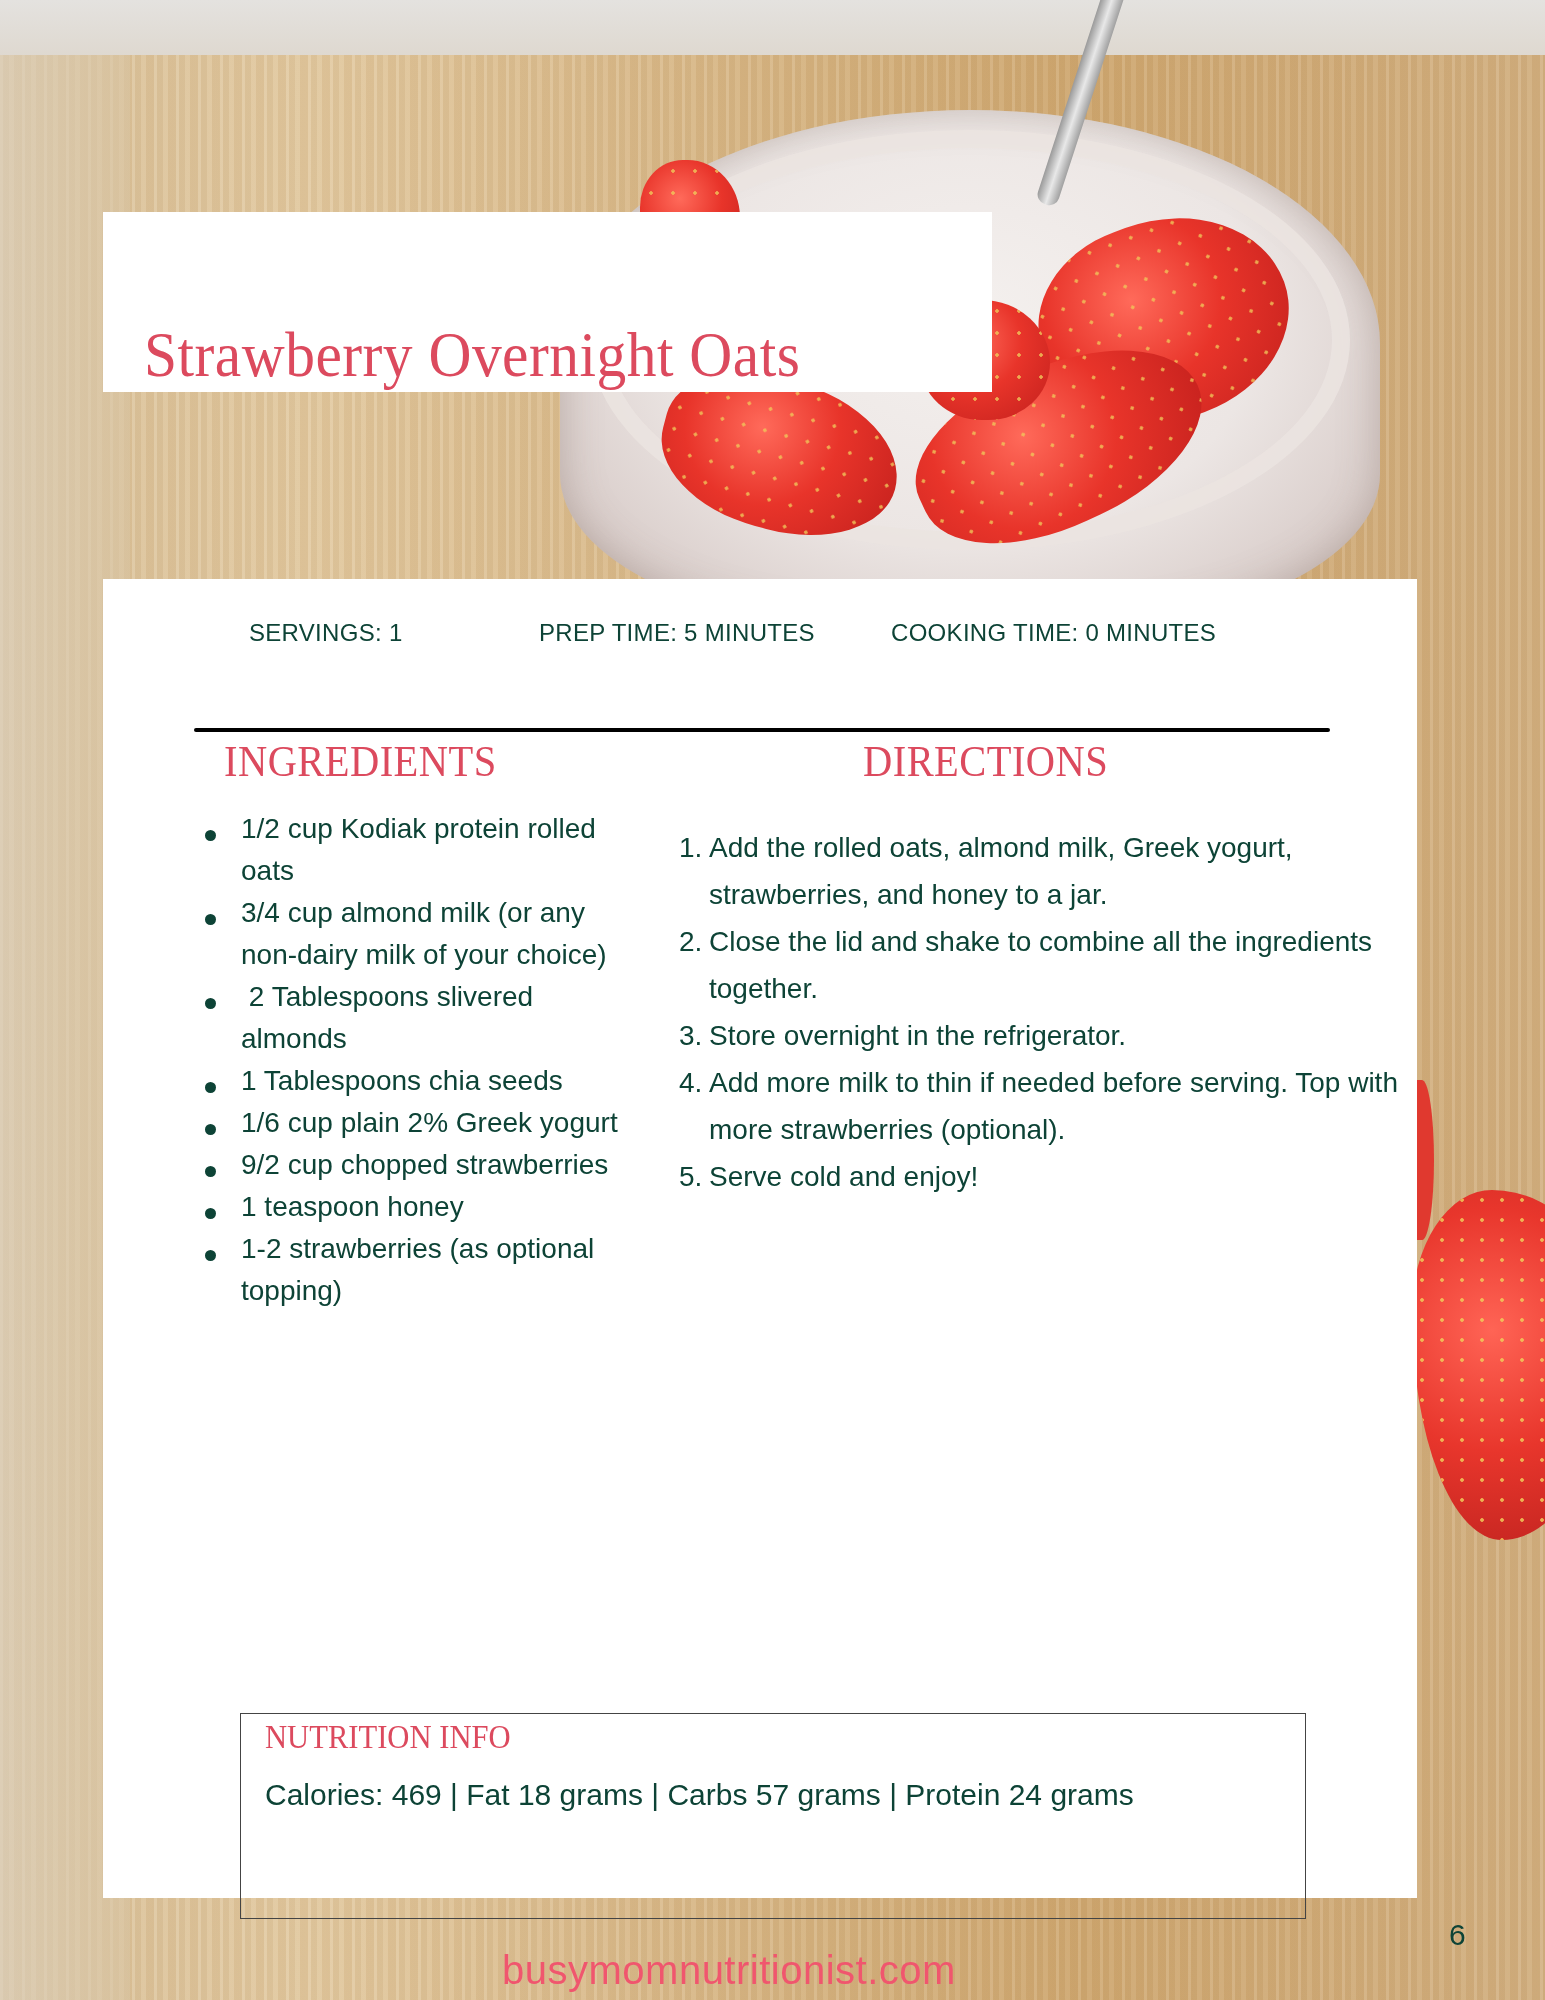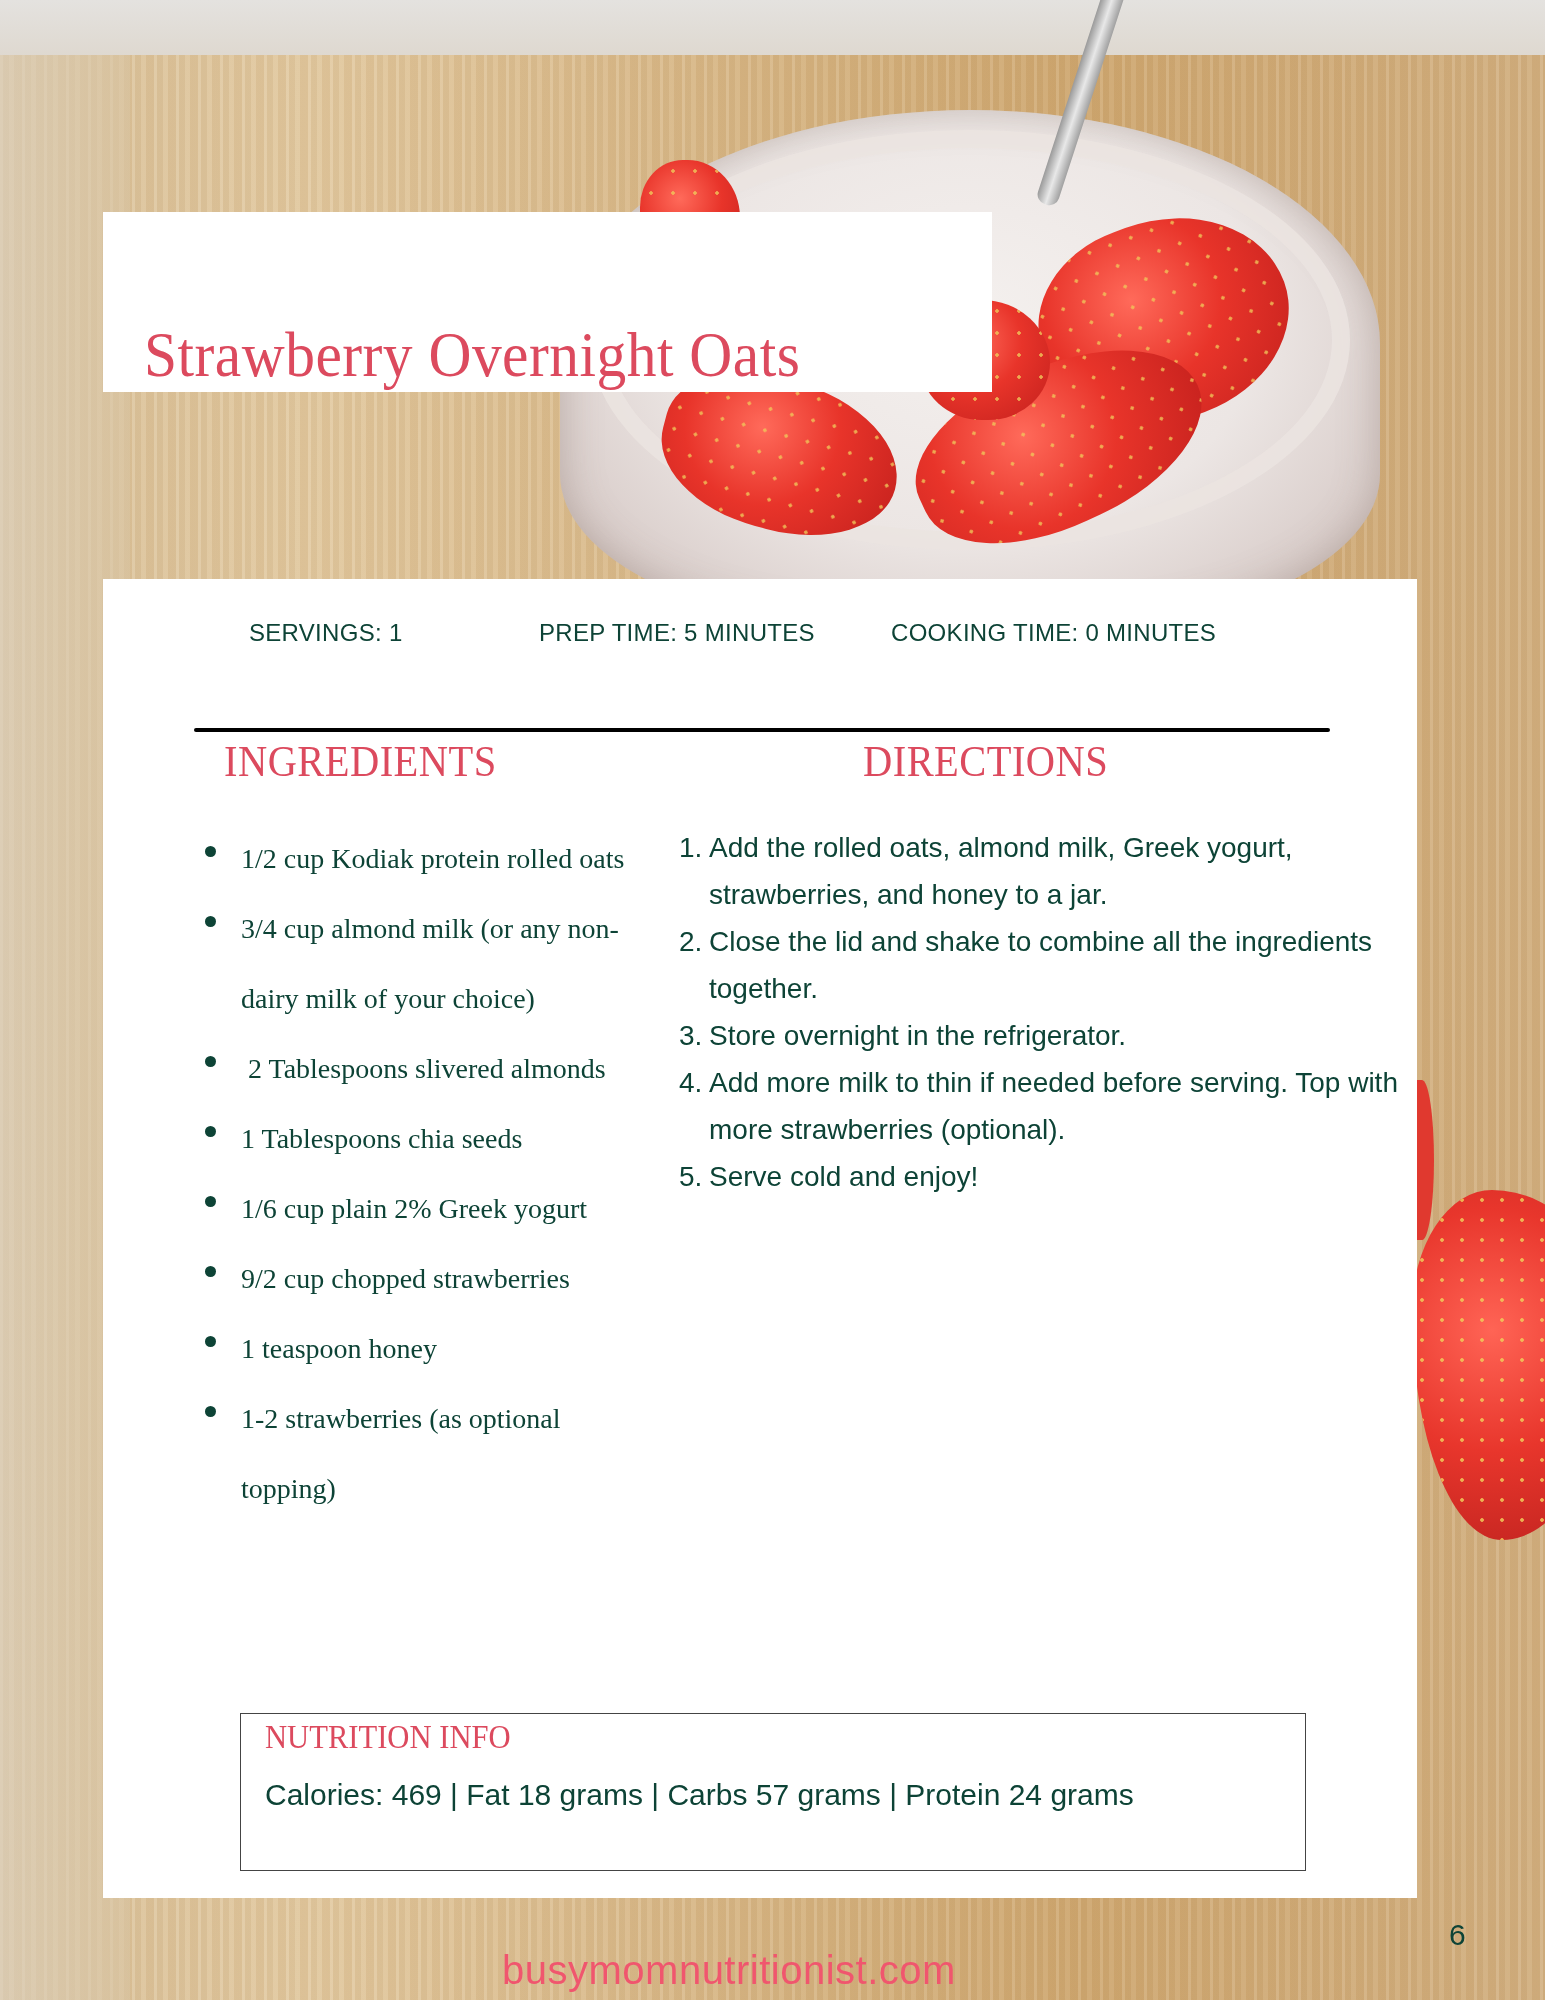--- a/index.html
+++ b/index.html
@@ -107,40 +107,40 @@
     position: absolute; top: 157px;
     font-family: "Liberation Serif", "DejaVu Serif", serif;
     font-size: 44px; color: #dc4a5e; letter-spacing: 0.5px;
     transform: scaleX(0.92); transform-origin: left center;
     white-space: nowrap;
   }
   .ingredients-title { left: 121px; }
   .directions-title { left: 760px; }
 
   .ingredients {
-    position: absolute; left: 94px; top: 245px; width: 440px;
+    position: absolute; left: 94px; top: 229px; width: 440px;
     margin: 0; padding: 0; list-style: none;
-    font-size: 28px; line-height: 70px; color: #0d4336; font-family: Liberation Serif, serif;
+    font-size: 28px; line-height: 42px; color: #0d4336;
   }
   .ingredients li { position: relative; padding-left: 44px; }
   .ingredients li .bullet {
     position: absolute; left: 8px; top: 22px; width: 11px; height: 11px;
     border-radius: 50%; background: #0d4336;
   }
 
   .directions {
     position: absolute; left: 576px; top: 245px; width: 720px;
     margin: 0; padding: 0; list-style: none;
     font-size: 28px; line-height: 47px; color: #0d4336;
   }
   .directions li { position: relative; padding-left: 30px; }
   .directions li .num { position: absolute; left: 0; top: 0; }
 
   .nutrition-box {
-    position: absolute; left: 137px; top: 1134px; width: 1066px; height: 158px;
+    position: absolute; left: 137px; top: 1134px; width: 1066px; height: 206px;
     border: 1.5px solid #444; box-sizing: border-box;
   }
   .nutrition-title {
     position: absolute; left: 24px; top: 4px;
     font-family: "Liberation Serif", "DejaVu Serif", serif;
     font-size: 34px; color: #dc4a5e; white-space: nowrap;
     transform: scaleX(0.9); transform-origin: left center;
   }
   .nutrition-text {
     position: absolute; left: 24px; top: 64px;

